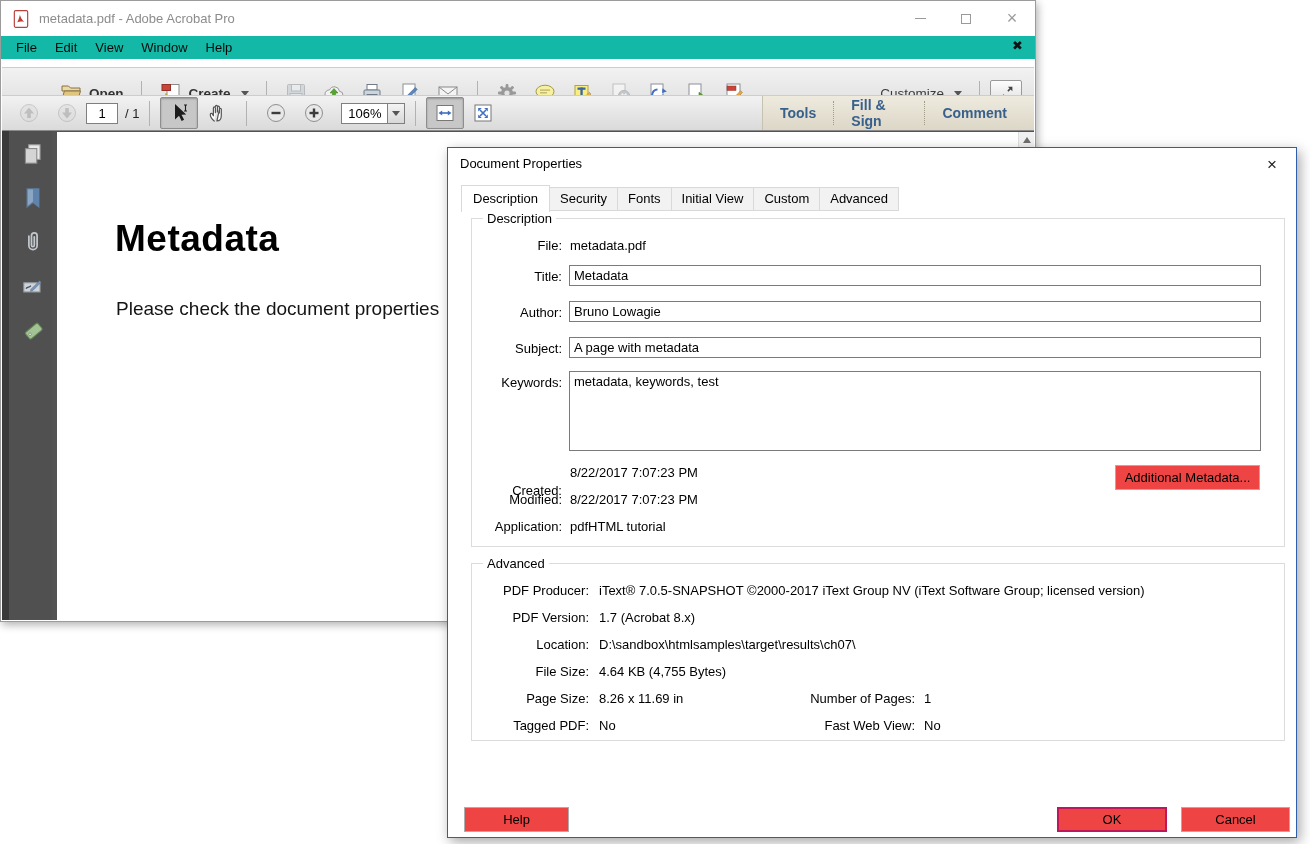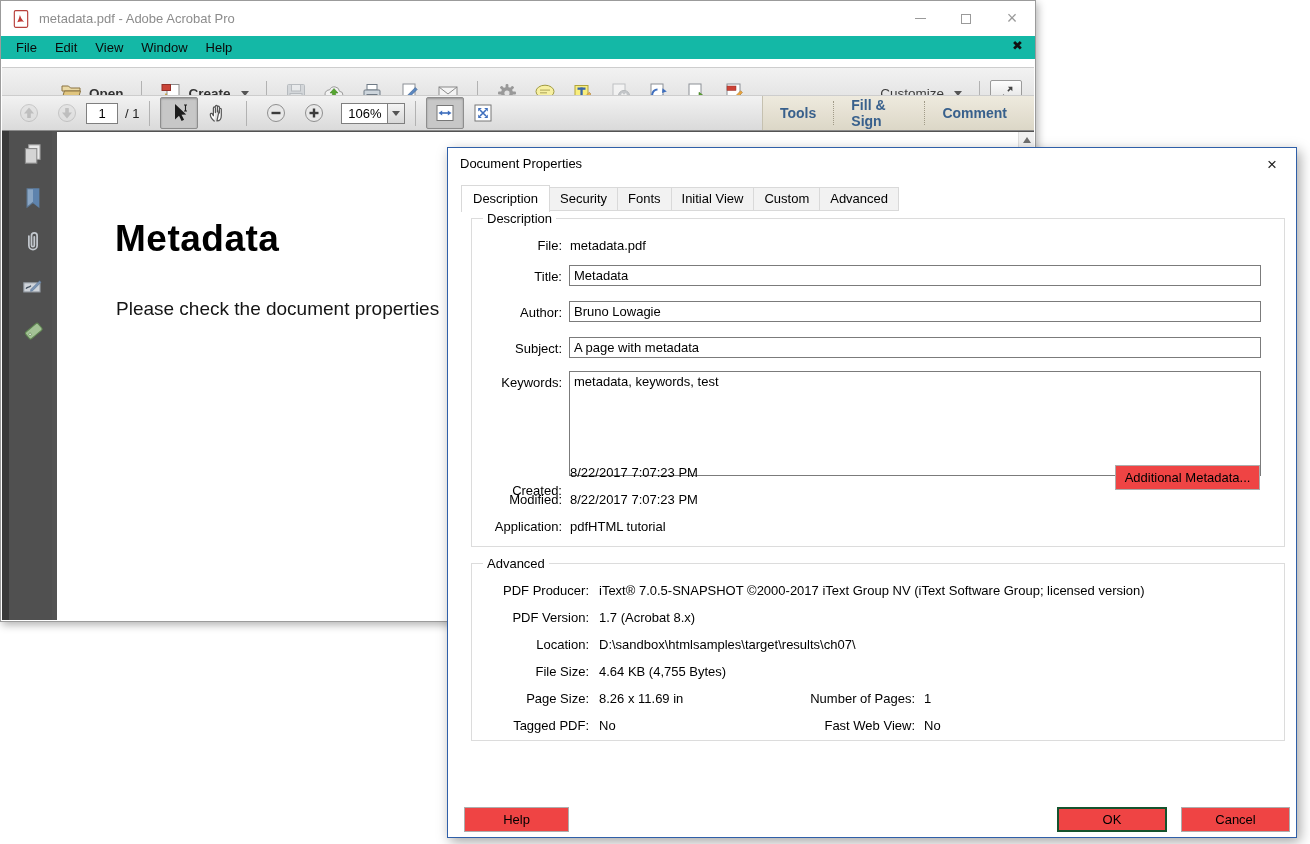--- a/index.html
+++ b/index.html
@@ -61,28 +61,28 @@
   .tabs { position:absolute; left:13px; top:37px; display:flex; align-items:flex-end; }
   .tab { padding:3px 10px 4px; background:#f2f2f2; border:1px solid #d9d9d9; border-left:none; font-size:13px; }
   .tab.active { background:#fff; border:1px solid #d9d9d9; border-bottom:none; padding:5px 11px 6px; margin-bottom:-1px; position:relative; z-index:2; }
   .groupbox { position:absolute; border:1px solid #dcdcdc; }
   .legend { position:absolute; top:-8px; left:11px; background:#fff; padding:0 4px; font-size:13px; }
   .gb-desc { left:23px; top:70px; width:814px; height:329px; }
   .gb-adv  { left:23px; top:415px; width:814px; height:178px; }
   .fld-label { position:absolute; left:0; width:90px; text-align:right; font-size:13px; }
   .fld-value { position:absolute; left:98px; font-size:13px; }
   .fld-input { position:absolute; left:97px; width:692px; height:21px; border:1px solid #7b7b7b; padding:0 4px; font-size:13px; font-family:inherit; color:#000; }
-  .fld-area { position:absolute; left:97px; width:692px; height:105px; border:1px solid #7b7b7b; padding:2px 4px; font-size:13px; font-family:inherit; color:#000; resize:none; overflow:hidden; }
+  .fld-area { position:absolute; left:97px; width:692px; height:80px; border:1px solid #7b7b7b; padding:2px 4px; font-size:13px; font-family:inherit; color:#000; resize:none; overflow:hidden; }
   .adv-label { position:absolute; left:0; width:117px; text-align:right; font-size:13px; }
   .adv-value { position:absolute; left:127px; font-size:13px; }
   .adv-label2 { position:absolute; left:283px; width:160px; text-align:right; font-size:13px; }
   .adv-value2 { position:absolute; left:452px; font-size:13px; }
   .btn { position:absolute; height:25px; background:#ef4444; border:1px solid #adadad; font-size:13px; font-family:Liberation Sans, sans-serif; color:#000; display:flex; align-items:center; justify-content:center; }
   .btn-help { left:16px; top:659px; width:105px; }
-  .btn-ok { left:609px; top:659px; width:110px; border:2px solid #14532d; }
+  .btn-ok { left:609px; top:659px; width:110px; border:2px solid #be185d; }
   .btn-cancel { left:733px; top:659px; width:109px; }
   .btn-addmeta { left:643px; top:246px; width:145px; height:25px; }
 </style>
 </head>
 <body>
 
 <div class="canvas">
 
   <div class="main-window">
 

